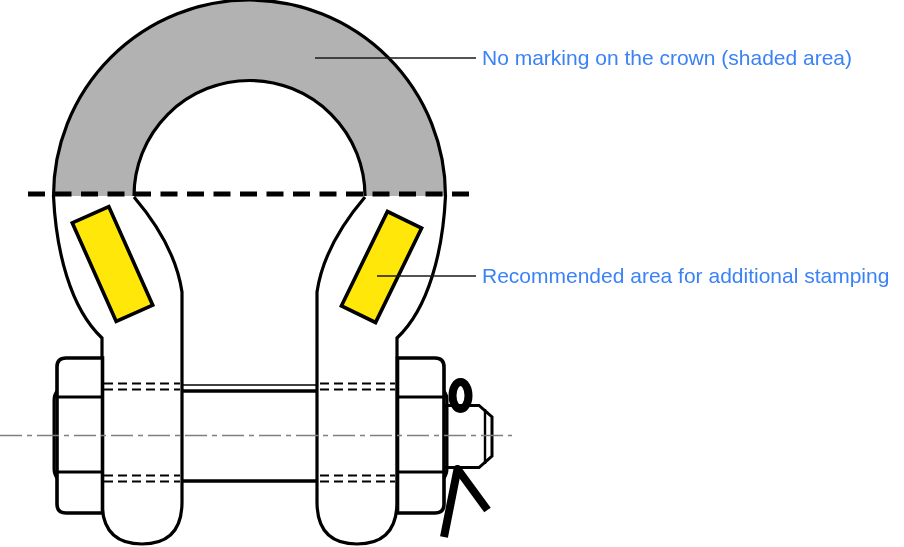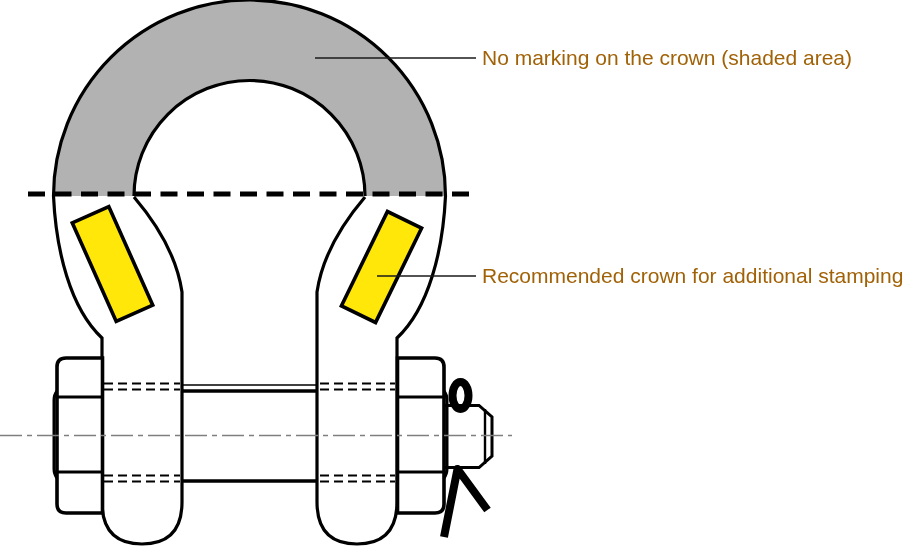--- a/index.html
+++ b/index.html
@@ -1,19 +1,19 @@
 <!DOCTYPE html>
 <html><head>
 <meta charset="utf-8">
 <style>
   html,body{margin:0;padding:0;background:#fff;}
   .stage{position:relative;width:904px;height:547px;background:#ffffff;overflow:hidden;
          font-family:"Liberation Sans", sans-serif;}
   .stage svg{position:absolute;left:0;top:0;}
-  .anno{position:absolute;font-size:21px;line-height:24px;color:#a16207;white-space:nowrap;}
+  .anno{position:absolute;font-size:21px;line-height:24px;color:#3b82f6;white-space:nowrap;}
   .anno1{left:482px;top:46px;}
   .anno2{left:482px;top:264px;}
 </style>
 </head>
 <body>
 
 <div class="stage">
 
   <svg width="904" height="547" viewBox="0 0 904 547">
 
@@ -78,15 +78,15 @@
 
     <line x1="28" y1="194" x2="478" y2="194" stroke="#000" stroke-width="5" stroke-dasharray="17,9.5"></line>
 
     <line x1="0" y1="435.5" x2="512" y2="435.5" stroke="#7f7f7f" stroke-width="1.7" stroke-dasharray="22,5,5,5"></line>
 
     <line x1="315" y1="58" x2="476" y2="58" stroke="#1a1a1a" stroke-width="1.3"></line>
     <line x1="377" y1="276" x2="476" y2="276" stroke="#1a1a1a" stroke-width="1.3"></line>
   </svg>
 
   <div class="anno anno1">No marking on the crown (shaded area)</div>
-  <div class="anno anno2">Recommended crown for additional stamping</div>
+  <div class="anno anno2">Recommended area for additional stamping</div>
 
 </div>
 
 </body></html>

